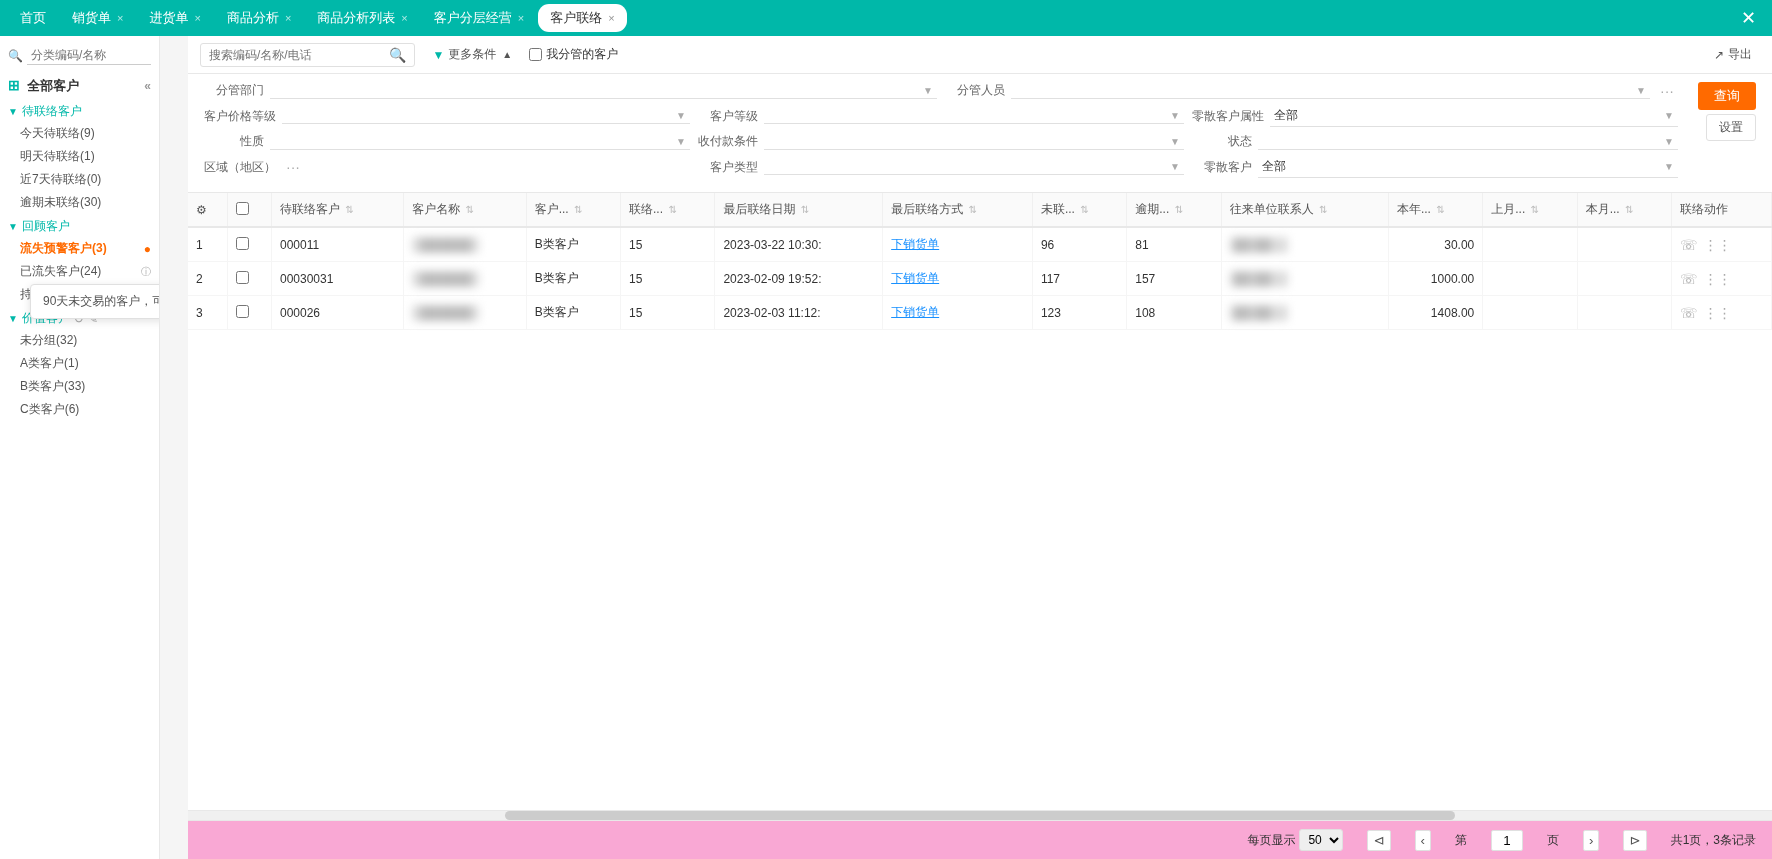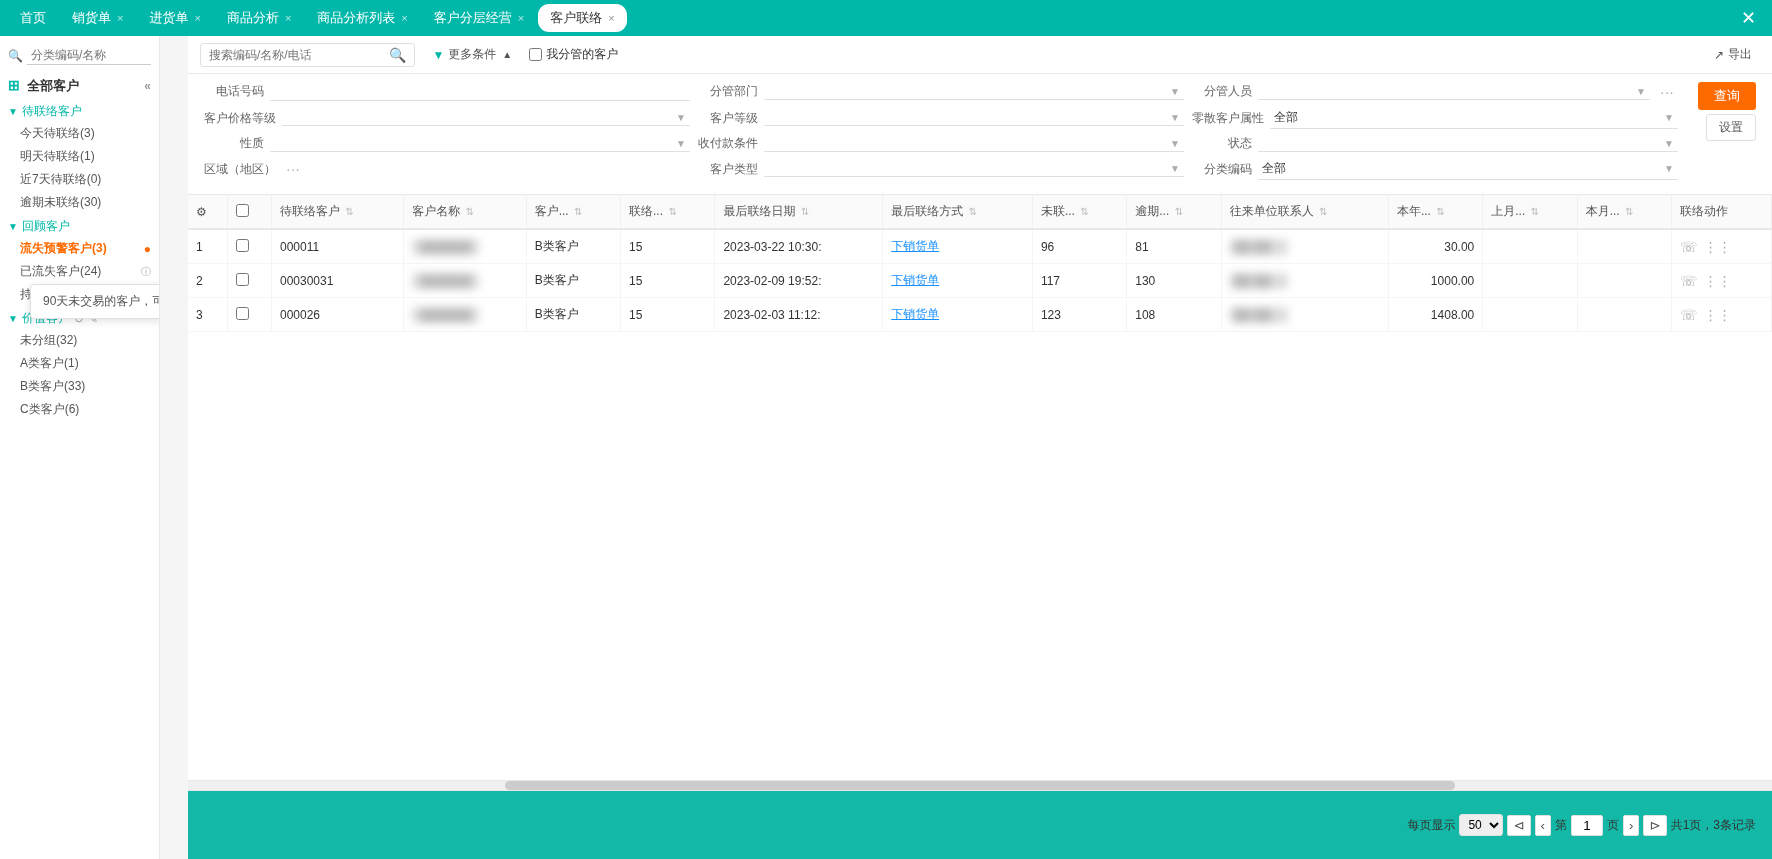--- a/index.html
+++ b/index.html
@@ -190,22 +190,22 @@
     tbody td.link { color: #1890ff; cursor: pointer; text-decoration: underline; }
     tbody td.number { text-align: right; }
 
     .col-settings { color: #555; cursor: pointer; }
     .row-actions { display: flex; align-items: center; gap: 6px; }
     .action-icon { color: #aaa; cursor: pointer; font-size: 14px; }
 
     
     .pagination-bar {
       display: flex; align-items: center; justify-content: flex-end;
-      padding: 23px 16px; background: #14b8a6; border-top: 1px solid #e8e8e8;
-      gap: 4px; font-size: 12px; flex-shrink: 0;
+      padding: 8px 16px; background: #f9a8d4; border-top: 1px solid #e8e8e8;
+      gap: 24px; font-size: 12px; flex-shrink: 0;
     }
     .pagination-bar .per-page { display: flex; align-items: center; gap: 4px; }
     .pagination-bar select {
       border: 1px solid #e0e0e0; border-radius: 3px; padding: 2px 4px; font-size: 12px;
     }
     .pagination-bar .nav-btn {
       cursor: pointer; color: #555; padding: 2px 5px;
       border: 1px solid #e0e0e0; border-radius: 2px; background: #fff;
     }
     .pagination-bar .page-input {
@@ -263,21 +263,21 @@
         <span>全部客户</span>
       </span>
       <span class="sidebar-collapse">«</span>
     </div>
 
     <div class="sidebar-section-title">
       <span class="arrow">▼</span>
       <span>待联络客户</span>
     </div>
     <div class="sidebar-item">
-      <span>今天待联络(3)</span>
+      <span>今天待联络(9)</span>
     </div>
     <div class="sidebar-item">
       <span>明天待联络(1)</span>
     </div>
     <div class="sidebar-item">
       <span>近7天待联络(0)</span>
     </div>
     <div class="sidebar-item">
       <span>逾期未联络(30)</span>
     </div>
@@ -346,24 +346,20 @@
         <span>导出</span>
       </div>
     </div>
 
     <div class="filter-panel">
       <div style="display:flex; gap:8px; align-items: flex-start;">
         <div style="flex:1;">
 
           <div class="filter-row">
             <div class="filter-field">
-              <span class="filter-label">电话号码</span>
-              <input class="filter-input" value="" style="">
-            </div>
-            <div class="filter-field">
               <span class="filter-label">分管部门</span>
               <div class="filter-select">
                 <span></span>
                 <span class="chevron">▼</span>
               </div>
             </div>
             <div class="filter-field">
               <span class="filter-label">分管人员</span>
               <div class="filter-select">
                 <span></span>
@@ -427,21 +423,21 @@
               <span class="filter-dots">···</span>
             </div>
             <div class="filter-field">
               <span class="filter-label">客户类型</span>
               <div class="filter-select">
                 <span></span>
                 <span class="chevron">▼</span>
               </div>
             </div>
             <div class="filter-field">
-              <span class="filter-label">分类编码</span>
+              <span class="filter-label">零散客户</span>
               <div class="filter-select" style="color:#333;">
                 <span>全部</span>
                 <span class="chevron">▼</span>
               </div>
             </div>
           </div>
         </div>
         <div class="btn-group-right">
           <button class="query-btn">查询</button>
           <button class="settings-btn">设置</button>
@@ -534,21 +530,21 @@
             <tr>
       <td>2</td>
       <td><input type="checkbox" style=""></td>
       <td>00030031</td>
       <td><span style="filter:blur(4px);color:#bbb;background:#ddd;border-radius:2px;padding:1px 8px;">██████</span></td>
       <td>B类客户</td>
       <td>15</td>
       <td>2023-02-09 19:52:</td>
       <td class="link">下销货单</td>
       <td>117</td>
-      <td>130</td>
+      <td>157</td>
       <td><span style="filter:blur(4px);color:#bbb;background:#ddd;border-radius:2px;padding:1px 4px;">██ ██ ...</span></td>
       <td class="number">1000.00</td>
       <td></td>
       <td></td>
       <td>
         <div class="row-actions">
           <span class="action-icon" title="联络">☏</span>
           <span class="action-icon" title="更多">⋮⋮</span>
         </div>
       </td>

